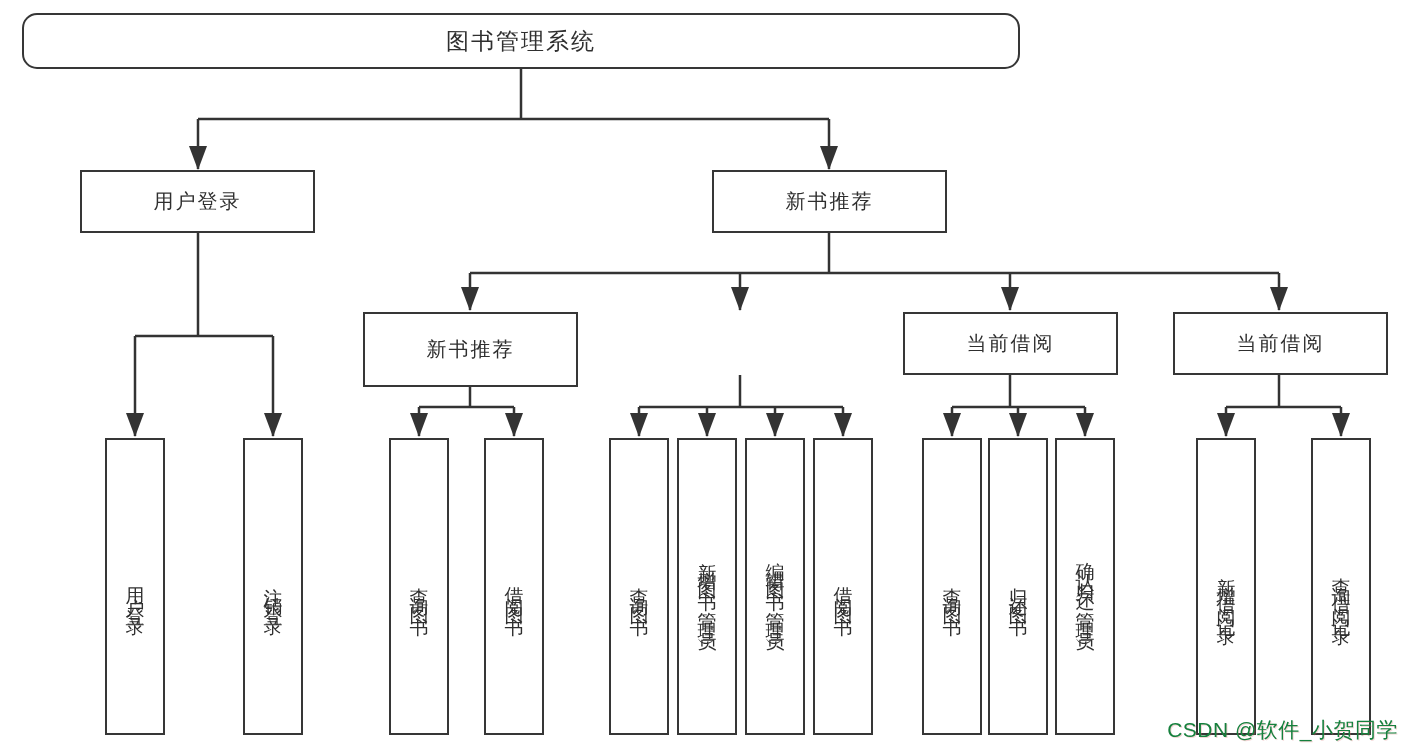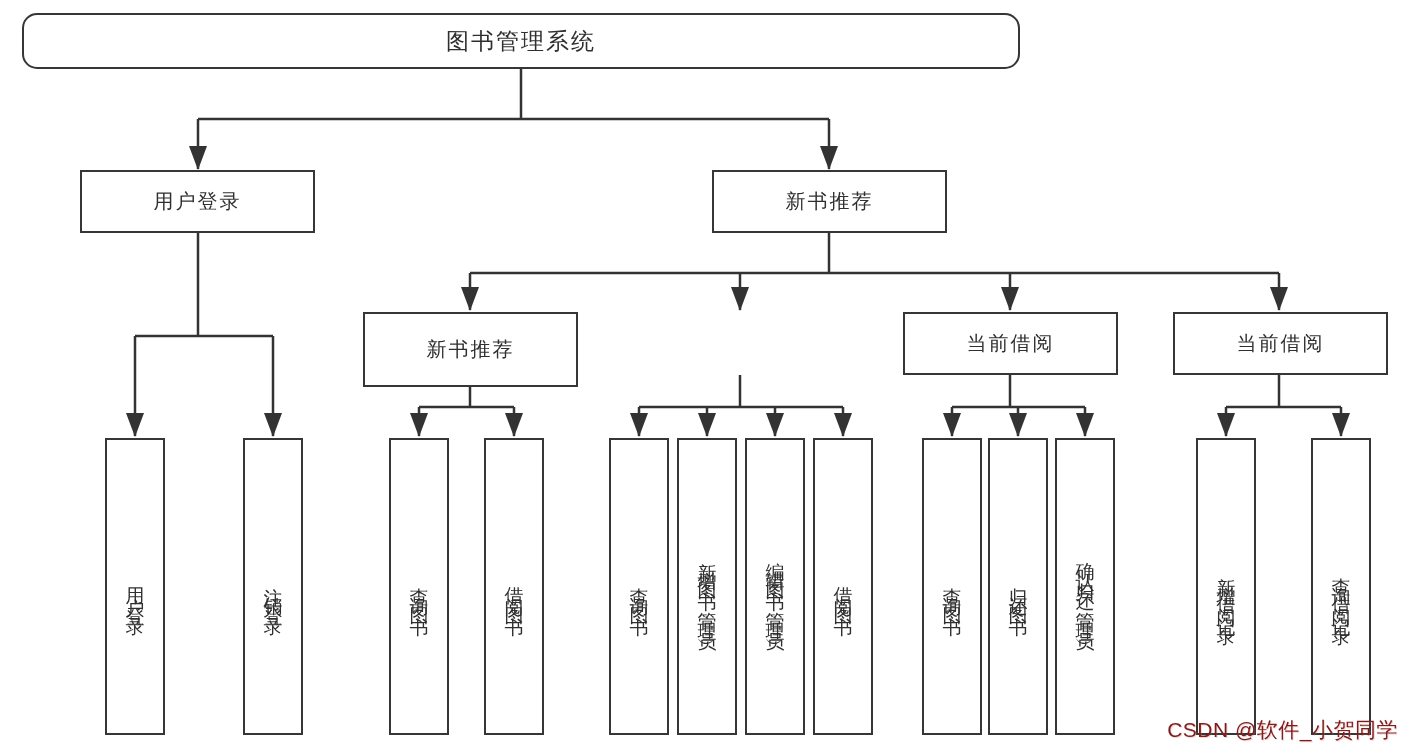--- a/index.html
+++ b/index.html
@@ -78,21 +78,21 @@
   .l-cb-return   { left: 988px; }
   .l-cb-confirm  { left: 1055px; }
   .l-br-add      { left: 1196px; }
   .l-br-query    { left: 1311px; }
   .watermark {
     position: absolute;
     right: 7px;
     bottom: 3px;
     z-index: 3;
     font-size: 21px;
-    color: #7f1d1d;
+    color: #15803d;
     letter-spacing: 0.5px;
     text-shadow: 1px 1px 0 rgba(214, 106, 106, 0.28);
     white-space: nowrap;
   }
 </style>
 </head>
 <body>
 
 <div class="stage">
 

